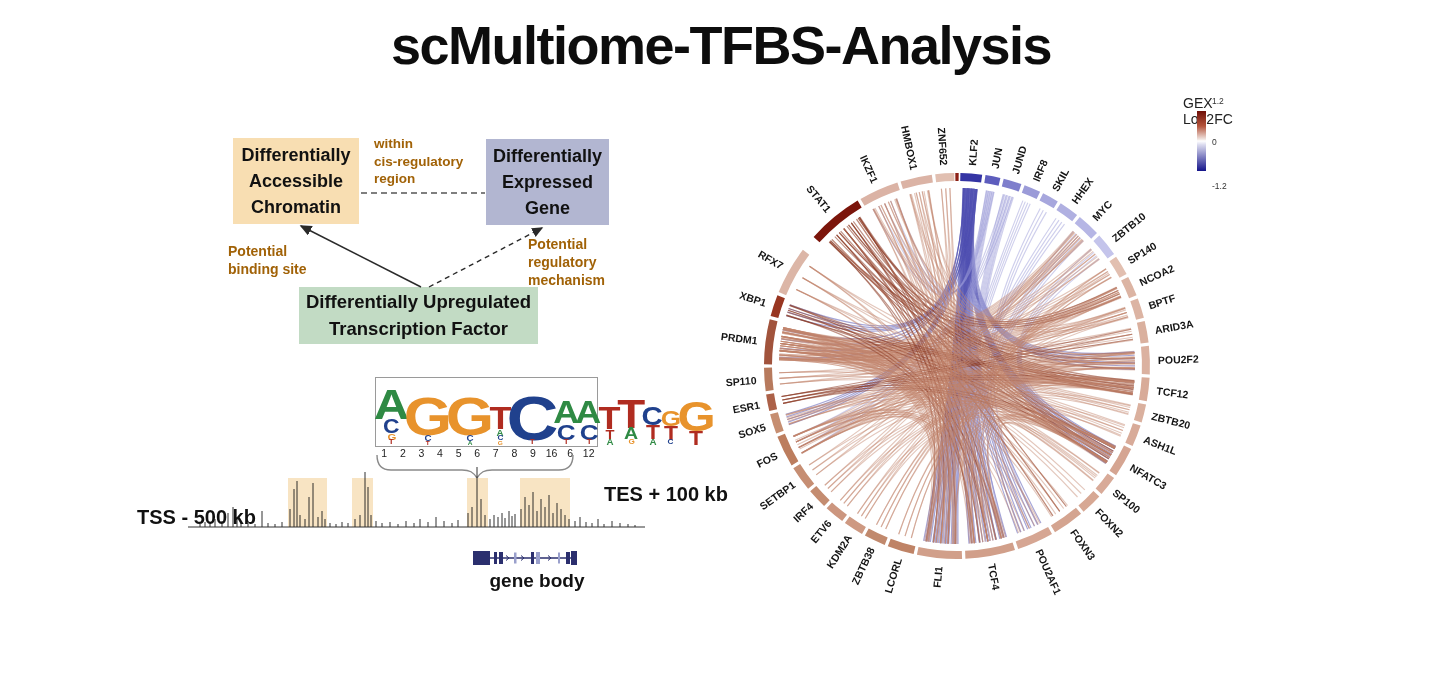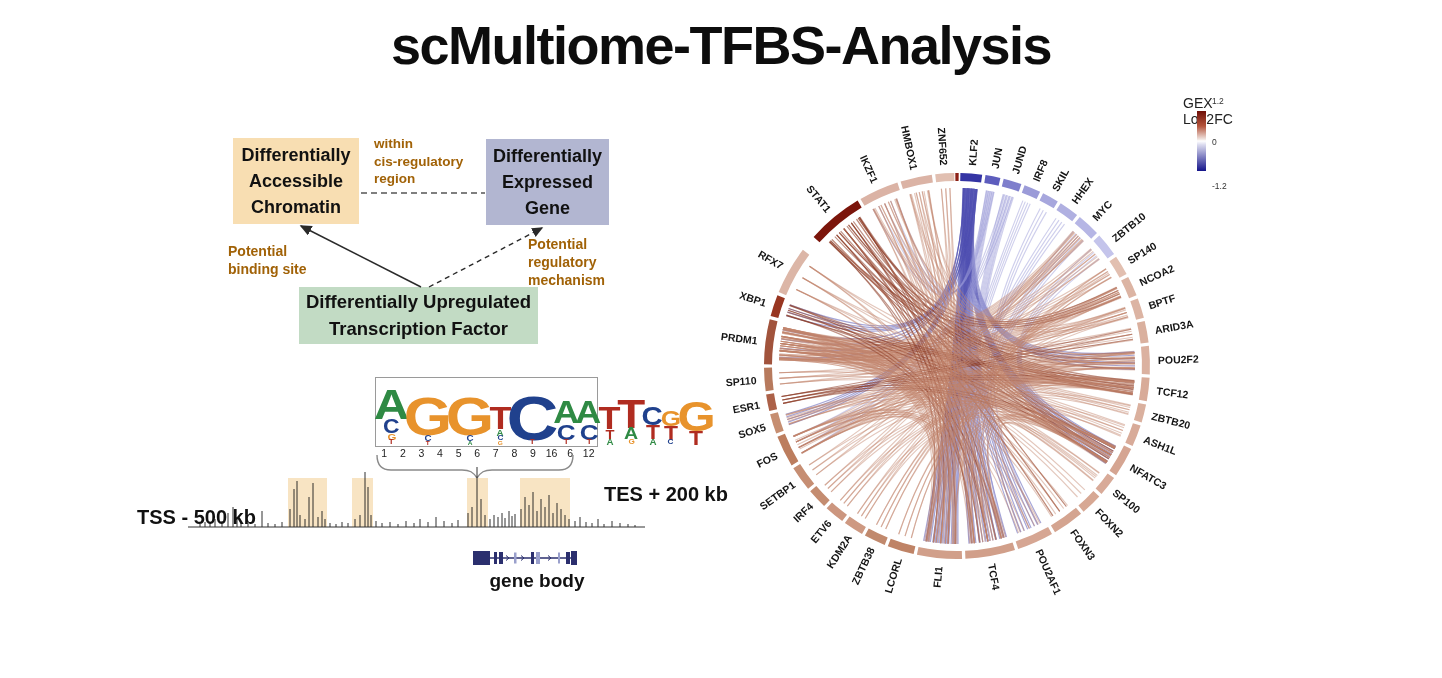--- a/index.html
+++ b/index.html
@@ -150,21 +150,21 @@
     <div>6</div>
     <div>12</div>
   </div>
 
 <svg class="abs" style="left:0;top:0" width="700" height="500">
   <path d="M 377 455 C 377 465, 381 470, 391 470 L 462 470 C 470 470, 473 472, 477 478
            C 481 472, 484 470, 492 470 L 559 470 C 569 470, 573 465, 573 455" fill="none" stroke="#8a8a8a" stroke-width="1.4"></path>
 </svg>
 
 <div class="abs" id="tss">TSS - 500 kb</div>
-<div class="abs" id="tes">TES + 200 kb</div>
+<div class="abs" id="tes">TES + 100 kb</div>
 <svg class="abs" style="left:180px;top:465px" width="480" height="72" id="tracksvg">
     <rect x="108" y="13" width="39" height="49" fill="#f8e4c3"></rect>
     <rect x="172" y="13" width="21" height="49" fill="#f8e4c3"></rect>
     <rect x="287" y="13" width="21" height="49" fill="#f8e4c3"></rect>
     <rect x="340" y="13" width="50" height="49" fill="#f8e4c3"></rect>
     <line x1="20" y1="62" x2="20" y2="59" stroke="#1a1a1a" stroke-width="0.9"></line>
     <line x1="25" y1="62" x2="25" y2="57" stroke="#1a1a1a" stroke-width="0.9"></line>
     <line x1="30" y1="62" x2="30" y2="58" stroke="#1a1a1a" stroke-width="0.9"></line>
     <line x1="35" y1="62" x2="35" y2="54" stroke="#1a1a1a" stroke-width="0.9"></line>
     <line x1="42" y1="62" x2="42" y2="56" stroke="#1a1a1a" stroke-width="0.9"></line>

